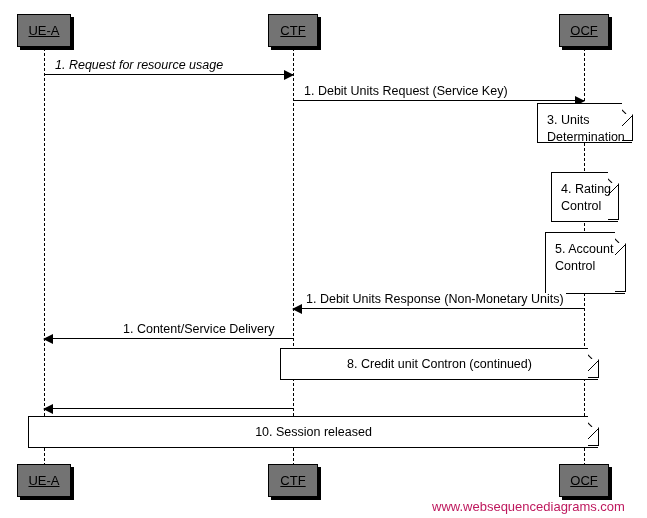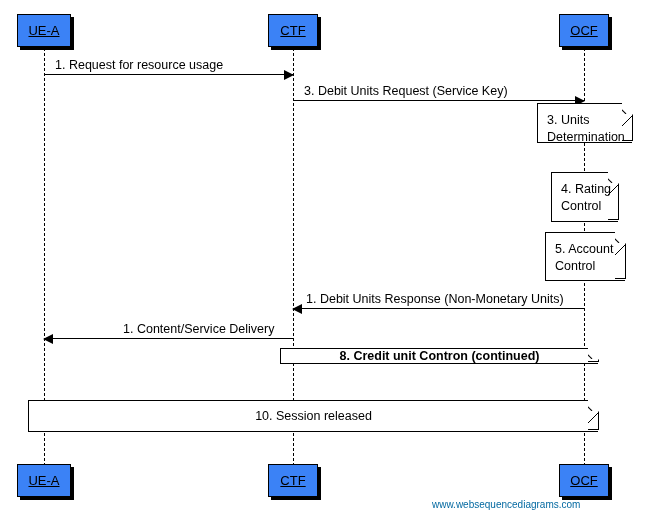--- a/index.html
+++ b/index.html
@@ -21,21 +21,21 @@
   .lifeline {
     position: absolute;
     width: 0;
     border-left: 1px dashed #000000;
   }
   
   .participant {
     position: absolute;
     box-sizing: border-box;
     border: 1px solid #000000;
-    background: #3b82f6;
+    background: #737373;
     box-shadow: 3px 3px 0 0 #000000;
     display: flex;
     align-items: center;
     justify-content: center;
   }
   .participant-label {
     font-size: 13px;
     color: #000000;
     text-decoration: underline;
     line-height: 1;
@@ -141,22 +141,22 @@
   .note-text.center {
     left: 0;
     right: 0;
     top: 50%;
     transform: translateY(-50%);
     text-align: center;
   }
   
   .footer {
     position: absolute;
-    font-size: 10px;
-    color: #0369a1;
+    font-size: 13px;
+    color: #be185d;
     white-space: nowrap;
   }
 </style>
 </head>
 <body>
 
 <div id="diagram">
 
   <div class="lifeline" style="left:44px; top:48px; height:418px;"></div>
   <div class="lifeline" style="left:293px; top:48px; height:418px;"></div>
@@ -168,65 +168,65 @@
   <div class="participant" style="left:268px; top:14px; width:50px; height:33px;">
     <span class="participant-label">CTF</span>
   </div>
   <div class="participant" style="left:559px; top:14px; width:50px; height:33px;">
     <span class="participant-label">OCF</span>
   </div>
 
   <div class="message" style="left:44px; top:74px; width:249px;">
     <span class="arrowhead right"></span>
   </div>
-  <div class="msg-label" style="left:53px; top:59px;">1. Request for resource usage</div>
+  <div class="msg-label" style="left:53px; top:59px;font-style:italic;">1. Request for resource usage</div>
 
   <div class="message" style="left:293px; top:100px; width:291px;">
     <span class="arrowhead right"></span>
   </div>
-  <div class="msg-label" style="left:302px; top:85px;">3. Debit Units Request (Service Key)</div>
+  <div class="msg-label" style="left:302px; top:85px;">1. Debit Units Request (Service Key)</div>
 
   <div class="note" style="left:537px; top:103px; width:95px; height:40px;padding-left:44px;">
     <span class="note-fold"></span>
     <span class="note-text left">3. Units
 Determination</span>
   </div>
 
   <div class="note" style="left:551px; top:172px; width:67px; height:50px;">
     <span class="note-fold"></span>
     <span class="note-text left">4. Rating
 Control</span>
   </div>
 
-  <div class="note" style="left:545px; top:232px; width:80px; height:49px;">
+  <div class="note" style="left:545px; top:232px; width:80px; height:62px;">
     <span class="note-fold"></span>
     <span class="note-text left">5. Account
 Control</span>
   </div>
 
   <div class="message" style="left:293px; top:308px; width:291px;">
     <span class="arrowhead left"></span>
   </div>
   <div class="msg-label" style="left:304px; top:293px;">1. Debit Units Response (Non-Monetary Units)</div>
 
   <div class="message" style="left:44px; top:338px; width:249px;">
     <span class="arrowhead left"></span>
   </div>
   <div class="msg-label" style="left:121px; top:323px;">1. Content/Service Delivery</div>
 
-  <div class="note" style="left:280px; top:348px; width:318px; height:16px;font-weight:bold;">
+  <div class="note" style="left:280px; top:348px; width:318px; height:32px;">
     <span class="note-fold"></span>
     <span class="note-text center">8. Credit unit Contron (continued)</span>
   </div>
 
   <div class="message" style="left:44px; top:408px; width:249px;">
     <span class="arrowhead left"></span>
   </div>
 
-  <div class="note" style="left:28px; top:400px; width:570px; height:32px;padding-left:36px;">
+  <div class="note" style="left:28px; top:416px; width:570px; height:32px;padding-left:36px;">
     <span class="note-fold"></span>
     <span class="note-text center">10. Session released</span>
   </div>
 
   <div class="participant" style="left:17px; top:464px; width:54px; height:33px;">
     <span class="participant-label">UE-A</span>
   </div>
   <div class="participant" style="left:268px; top:464px; width:50px; height:33px;">
     <span class="participant-label">CTF</span>
   </div>

